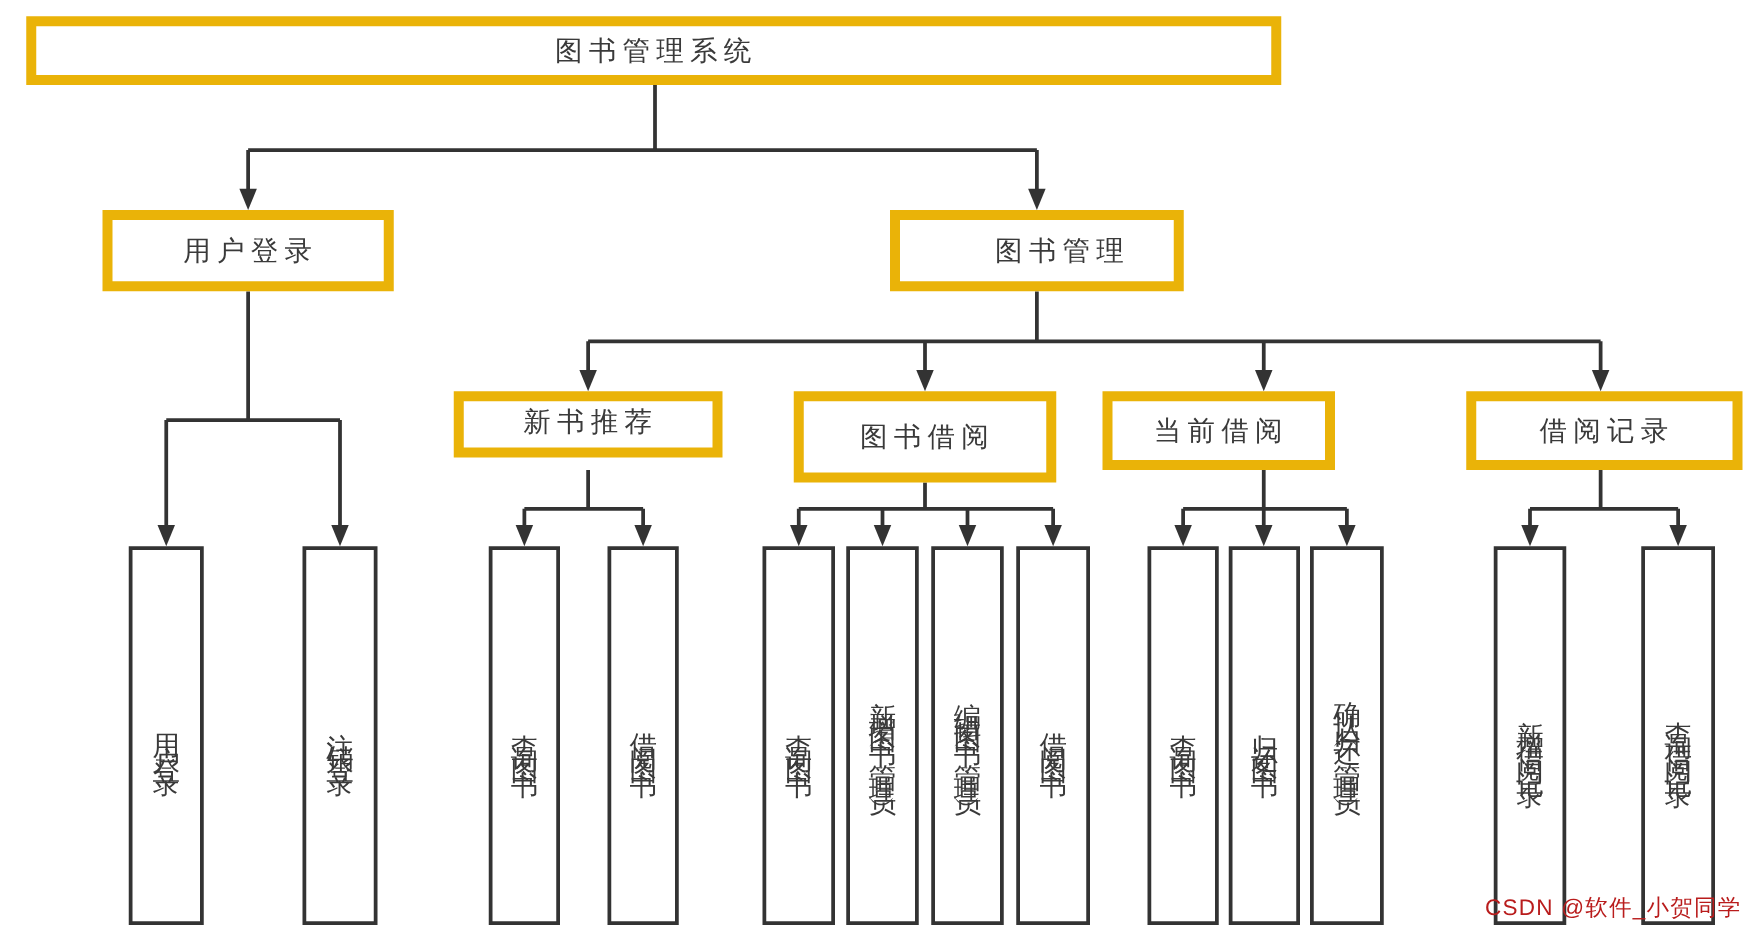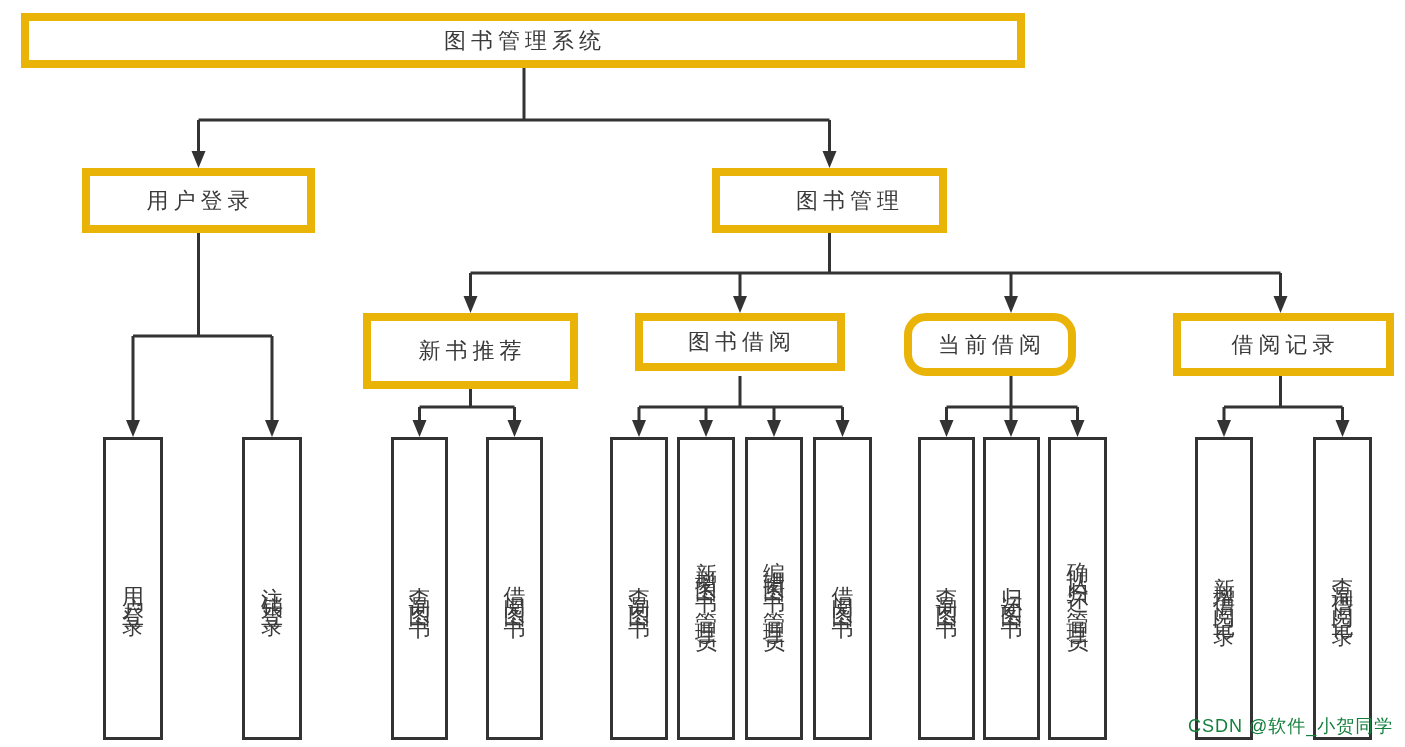--- a/index.html
+++ b/index.html
@@ -50,21 +50,21 @@
     letter-spacing: 10px;
     line-height: 1;
     color: #3a3a3a;
     white-space: nowrap;
   }
   .watermark {
     position: absolute;
     left: 1188px;
     top: 714px;
     font-size: 18px;
-    color: #15803d;
+    color: #b91c1c;
     letter-spacing: 1px;
     z-index: 3;
     white-space: nowrap;
   }
 </style>
 </head>
 <body>
 
 <div class="canvas">
 
@@ -112,27 +112,27 @@
     <span>图书管理系统</span>
   </div>
 
   <div class="node" style="left:82px; top:168px; width:233px; height:65px;">
     <span>用户登录</span>
   </div>
   <div class="node" style="left:712px; top:168px; width:235px; height:65px;padding-left:37px;">
     <span>图书管理</span>
   </div>
 
-  <div class="node" style="left:363px; top:313px; width:215px; height:76px;">
+  <div class="node" style="left:363px; top:313px; width:215px; height:53px;font-family:Liberation Mono, monospace;">
     <span>新书推荐</span>
   </div>
-  <div class="node" style="left:635px; top:313px; width:210px; height:58px;">
+  <div class="node" style="left:635px; top:313px; width:210px; height:73px;">
     <span>图书借阅</span>
   </div>
-  <div class="node" style="left:904px; top:313px; width:172px; height:63px;border-radius:22px;">
+  <div class="node" style="left:882px; top:313px; width:186px; height:63px;">
     <span>当前借阅</span>
   </div>
   <div class="node" style="left:1173px; top:313px; width:221px; height:63px;">
     <span>借阅记录</span>
   </div>
 
   <div class="leaf" style="left:103px; width:60px;">
     <span class="vtext">用户登录</span>
   </div>
   <div class="leaf" style="left:242px; width:60px;">

